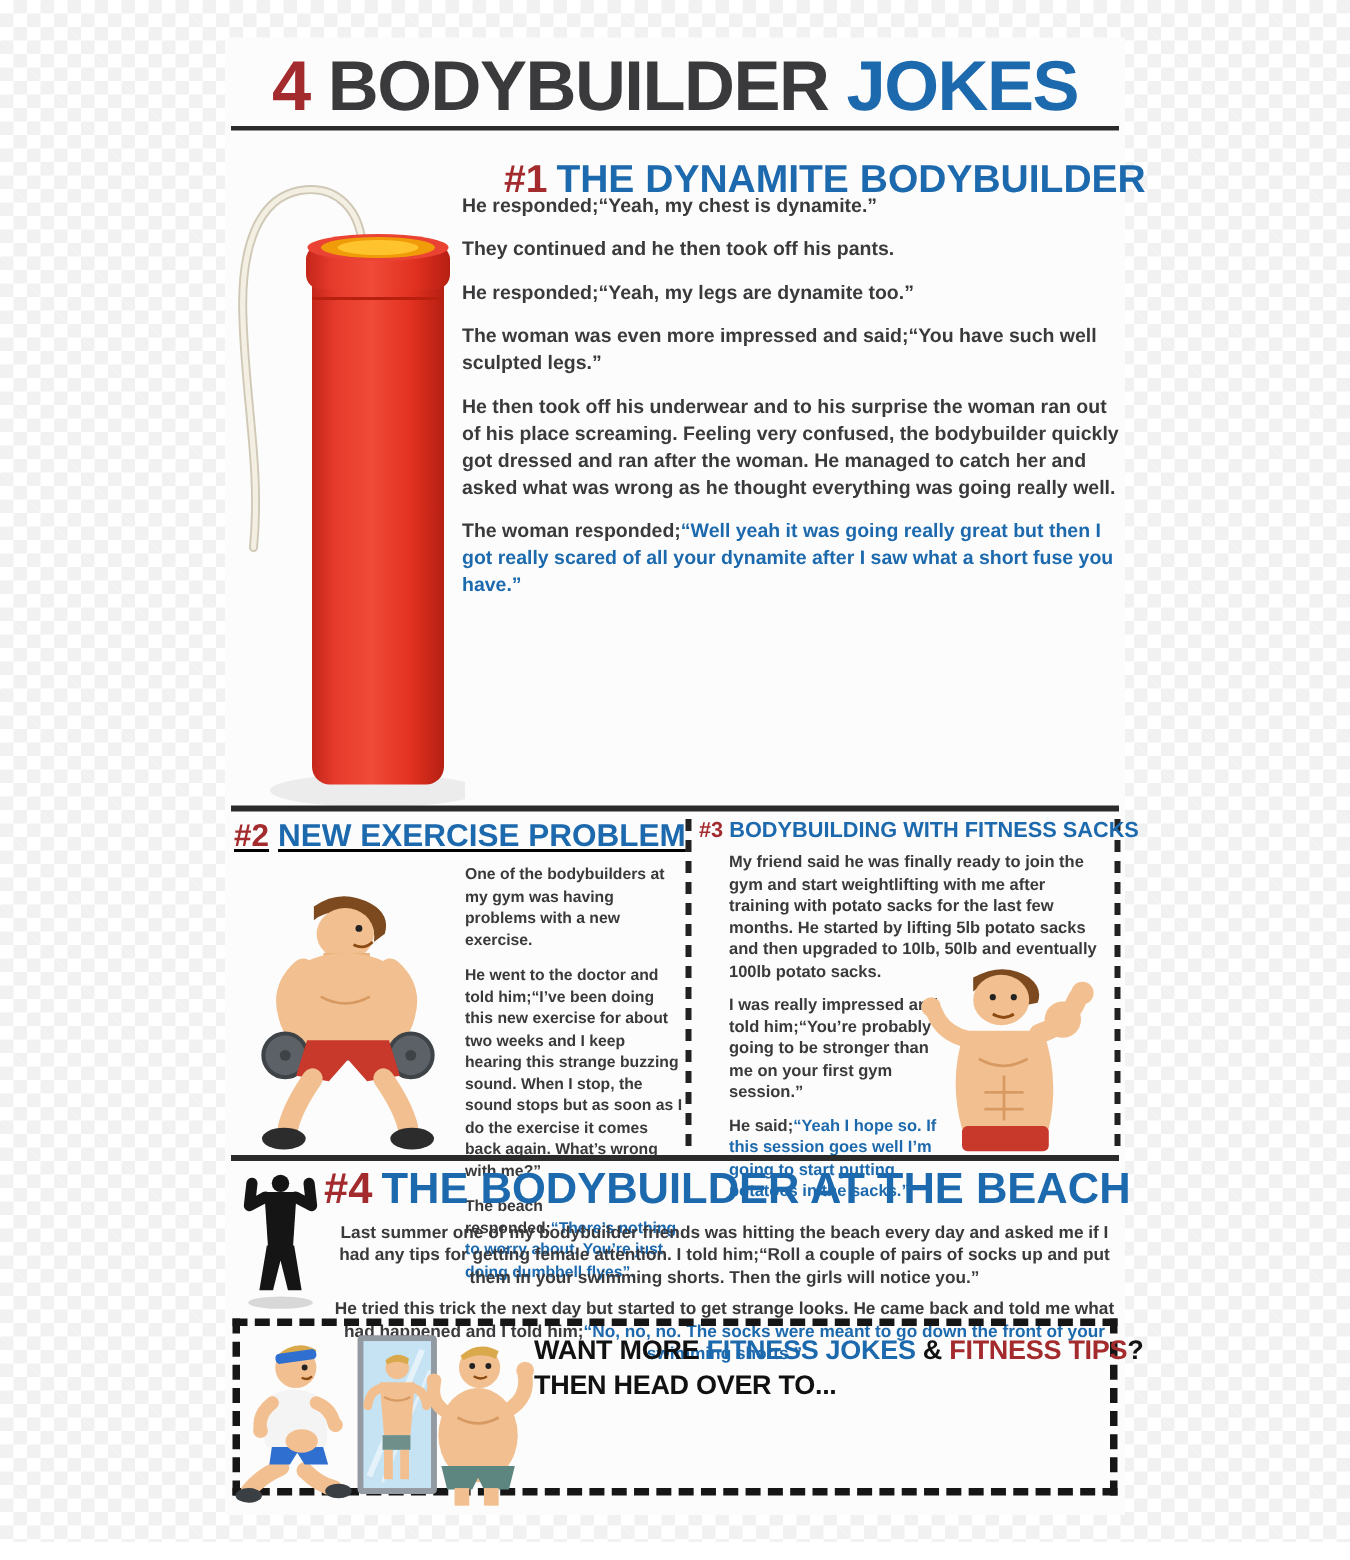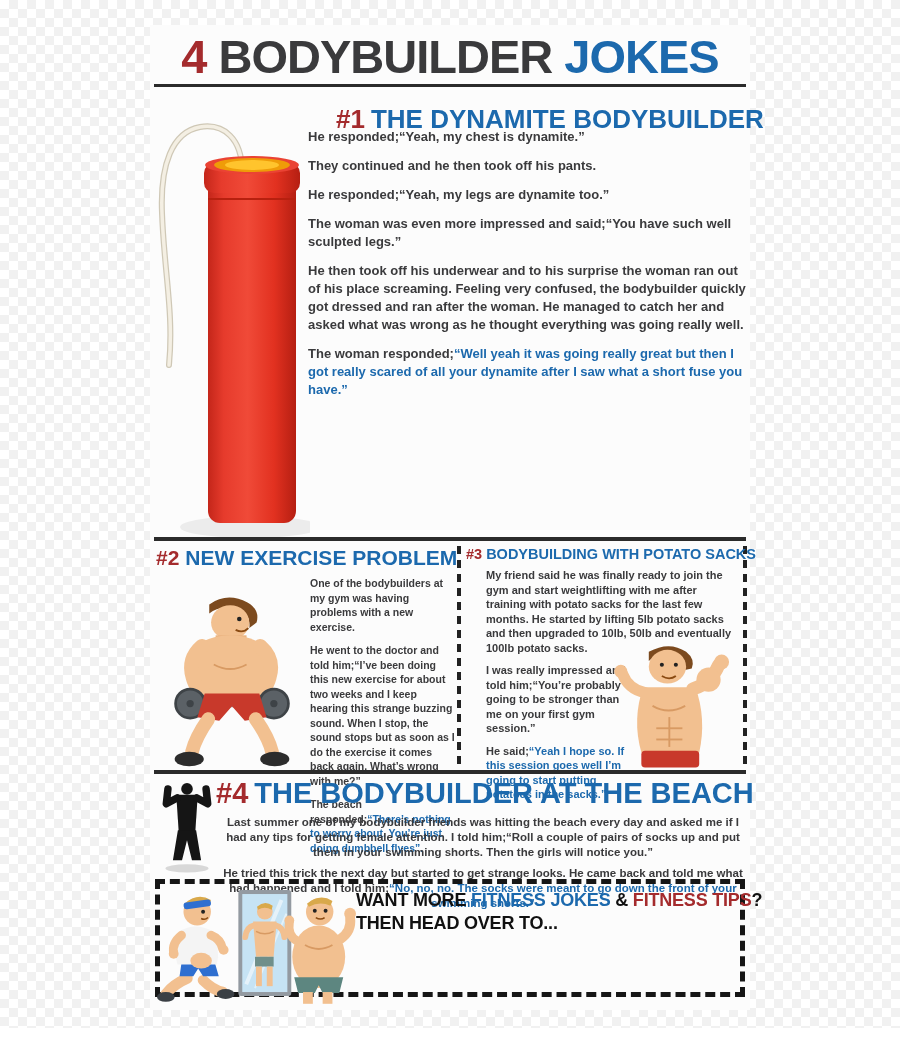--- a/index.html
+++ b/index.html
@@ -34,21 +34,21 @@
   .s1-text p{margin-bottom:11px;}
   .q{color:var(--blue);}
 
   .art{position:absolute;}
   .dynamite{left:0;top:88px;width:160px;height:430px;}
 
   .row23{position:absolute;left:0;right:0;top:519px;height:226px;}
   .vdash{position:absolute;top:2px;bottom:2px;width:4px;
      background:repeating-linear-gradient(180deg,#222 0 8px,transparent 8px 14px);}
   .vd-mid{left:307px;} .vd-right{right:3px;}
-  .s2-head{left:6px;top:2px;font-size:21px;}
+  .s2-head{left:6px;top:2px;font-size:21px;text-decoration:underline;}
   .s2-art{left:6px;top:44px;width:152px;height:182px;}
   .s2-text{position:absolute;left:160px;top:32px;width:146px;color:var(--dark);
      font-size:10.5px;line-height:14.5px;font-weight:700;}
   .s2-text p{margin-bottom:9px;}
   .s3-col{position:absolute;left:316px;right:10px;top:2px;}
   .s3-head{position:relative;font-weight:800;font-size:14.5px;white-space:nowrap;}
   .s3-head .num{color:var(--red);margin-right:4px;} .s3-head .ht{color:var(--blue);}
   .s3-text{margin-top:6px;color:var(--dark);font-size:11px;line-height:14.5px;font-weight:700;}
   .s3-text p{margin-bottom:8px;margin-left:20px;}
   .s3-text p.narrow{width:150px;}
@@ -143,21 +143,21 @@
     <div class="s2-text">
       <p>One of the bodybuilders at my gym was having problems with a new exercise.</p>
       <p>He went to the doctor and told him;“I’ve been doing this new exercise for about two weeks and I keep hearing this strange buzzing sound. When I stop, the sound stops but as soon as I do the exercise it comes back again. What’s wrong with me?”</p>
       <p><span>The beach responded;</span><span class="q">“There’s nothing to worry about. You’re just doing dumbbell flyes”.</span></p>
     </div>
 
     <div class="vdash vd-mid"></div>
     <div class="vdash vd-right"></div>
 
     <div class="s3-col">
-      <div class="s3-head"><span class="num">#3</span><span class="ht">BODYBUILDING WITH POTATO SACKS</span></div>
+      <div class="s3-head"><span class="num">#3</span><span class="ht">BODYBUILDING WITH FITNESS SACKS</span></div>
       <div class="s3-text">
         <p>My friend said he was finally ready to join the gym and start weightlifting with me after training with potato sacks for the last few months. He started by lifting 5lb potato sacks and then upgraded to 10lb, 50lb and eventually 100lb potato sacks.</p>
         <p class="narrow">I was really impressed and told him;“You’re probably going to be stronger than me on your first gym session.”</p>
         <p class="narrow"><span>He said;</span><span class="q">“Yeah I hope so.  If this session goes well I’m going to start putting potatoes in the sacks.”</span></p>
       </div>
       <svg class="art s3-art" viewBox="0 0 150 140">
         <path d="M48 14 q22 -12 40 0 q10 8 6 18 l-10 2 q0 -12 -12 -14 q-16 -4 -24 4z" fill="#7c4a1e"></path>
         <ellipse cx="68" cy="30" rx="20" ry="18" fill="#f2c090"></ellipse>
         <circle cx="62" cy="28" r="2.2" fill="#222"></circle>
         <circle cx="77" cy="28" r="2.2" fill="#222"></circle>

